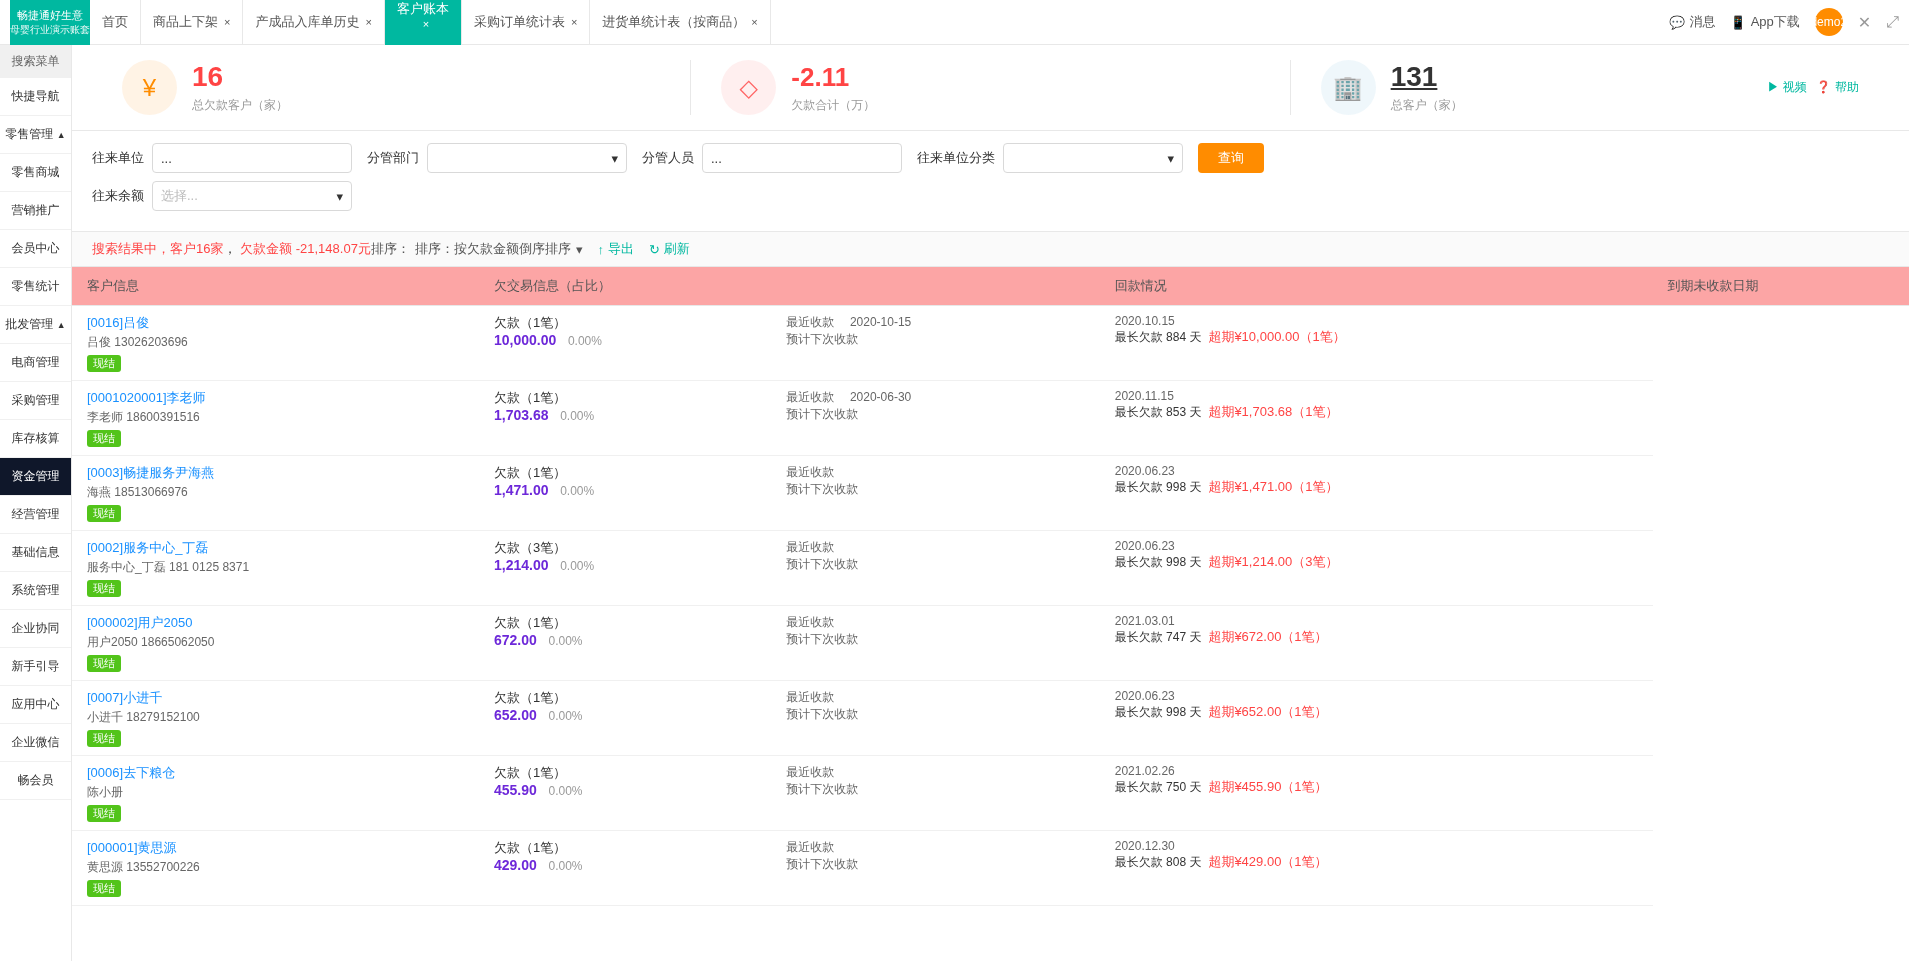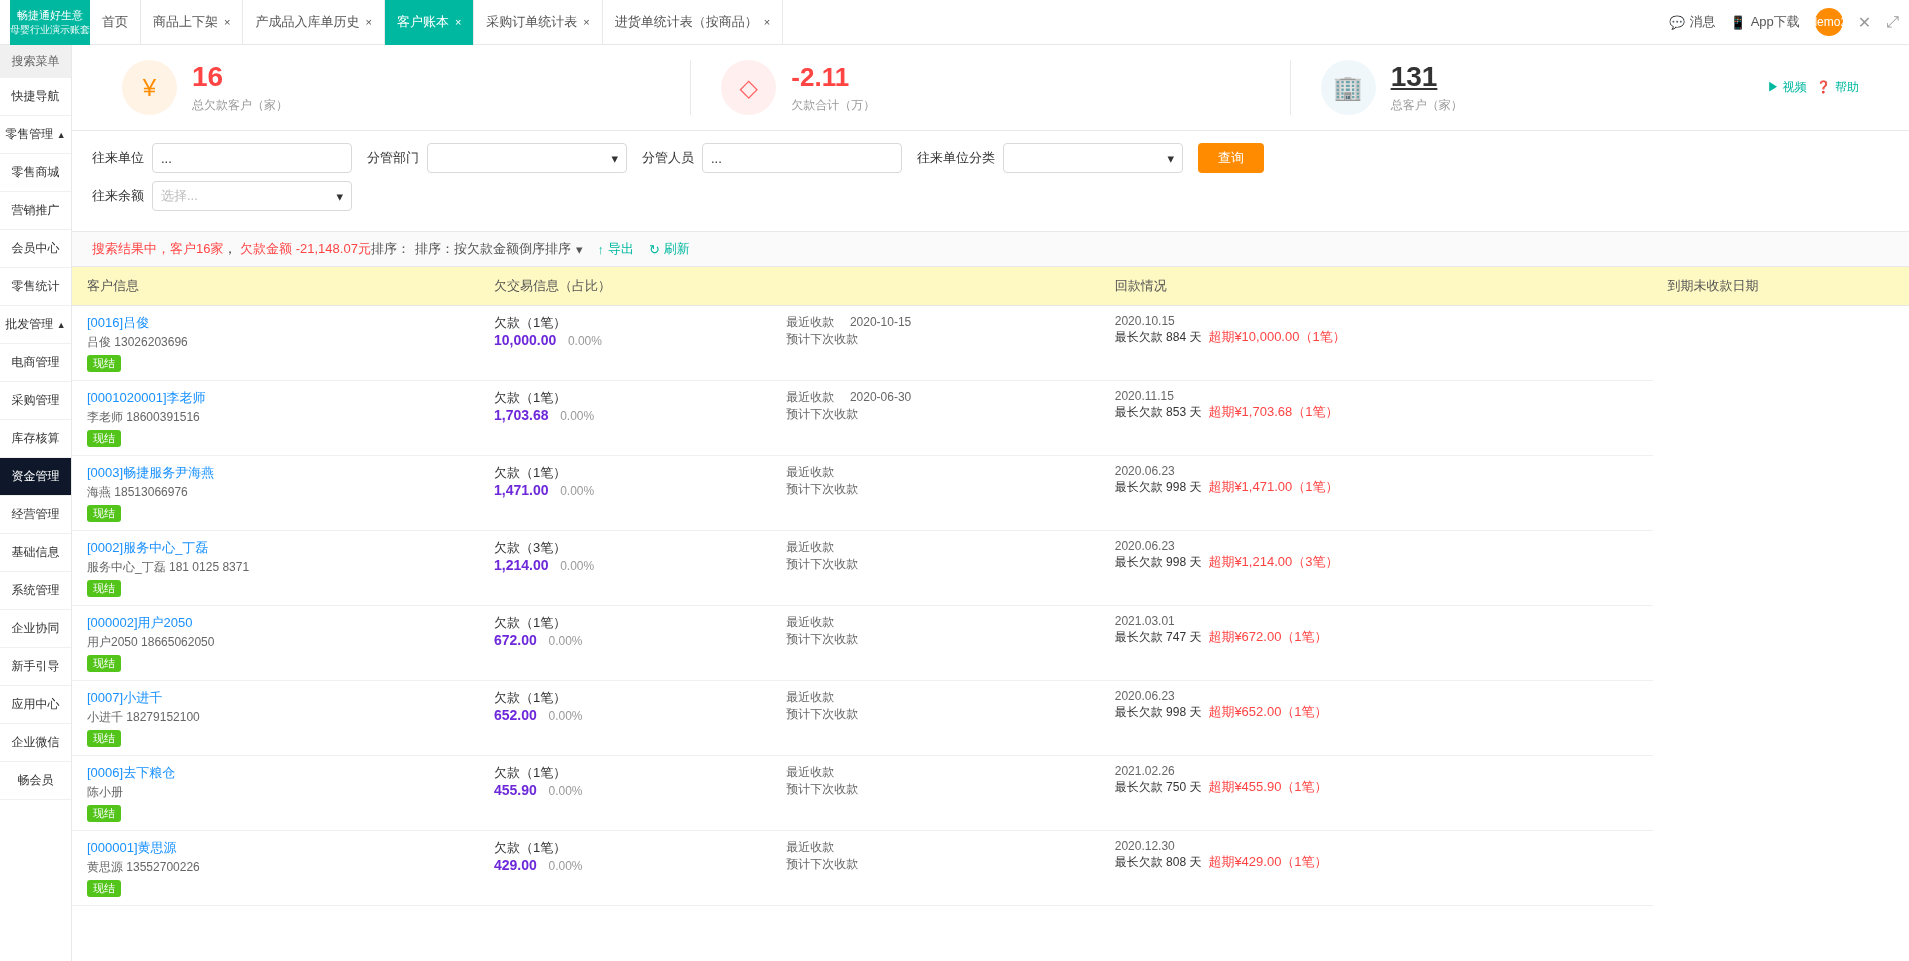--- a/index.html
+++ b/index.html
@@ -14,21 +14,21 @@
       display: flex; align-items: center; width: 80px;
       background: #00b8a0; height: 45px; justify-content: center;
     }
     .logo-text { color: #fff; font-size: 11px; text-align: center; line-height: 1.3; }
     .tabs-area { display: flex; flex: 1; height: 45px; overflow: hidden; }
     .tab-item {
       display: flex; align-items: center; padding: 0 12px; height: 45px;
       cursor: pointer; white-space: nowrap; font-size: 13px; color: #555;
       border-right: 1px solid #e8e8e8; position: relative;
     }
-    .tab-item.active { background: #00b8a0; color: #fff; }
+    .tab-item.active { background: #00b8a0; color: #fff; flex-direction: column; }
     .tab-item .tab-close { margin-left: 6px; font-size: 11px; cursor: pointer; }
     .top-right { display: flex; align-items: center; gap: 15px; margin-left: auto; }
     .top-right-item { display: flex; align-items: center; gap: 4px; cursor: pointer; font-size: 13px; color: #555; }
     .avatar { width: 28px; height: 28px; border-radius: 50%; background: #ff8c00; display: flex; align-items: center; justify-content: center; color: #fff; font-size: 12px; }
     
     
     .main-layout { display: flex; height: calc(100vh - 45px); }
     
     
     .sidebar { width: 72px; background: #fff; border-right: 1px solid #e8e8e8; display: flex; flex-direction: column; overflow-y: auto; }
@@ -91,21 +91,21 @@
     }
     .result-info { font-size: 13px; color: #333; }
     .result-info span { color: #ff4444; }
     .result-actions { display: flex; align-items: center; gap: 15px; font-size: 13px; color: #555; }
     .sort-select { display: flex; align-items: center; gap: 5px; cursor: pointer; }
     .action-btn { display: flex; align-items: center; gap: 4px; cursor: pointer; color: #00b8a0; }
     
     
     .table-area { flex: 1; overflow-y: auto; background: #fff; }
     table { width: 100%; border-collapse: collapse; }
-    thead tr { background: #fef9c3; }
+    thead tr { background: #fca5a5; }
     th { padding: 10px 15px; font-size: 13px; color: #555; font-weight: normal; text-align: left; border-bottom: 1px solid #e8e8e8; }
     td { padding: 8px 15px; font-size: 13px; border-bottom: 1px solid #f0f0f0; vertical-align: top; }
     .customer-name { color: #1890ff; cursor: pointer; font-size: 13px; }
     .customer-sub { font-size: 12px; color: #666; margin-top: 2px; }
     .tag-xianjin { background: #52c41a; color: #fff; font-size: 11px; padding: 1px 6px; border-radius: 3px; display: inline-block; margin-top: 4px; }
     .debt-amount { color: #6d28d9; font-size: 14px; font-weight: bold; }
     .debt-pct { color: #999; font-size: 12px; margin-left: 8px; }
     .debt-count { color: #333; font-size: 13px; }
     .overdue-red { color: #ff4444; cursor: pointer; }
     .date-gray { color: #666; font-size: 12px; }

